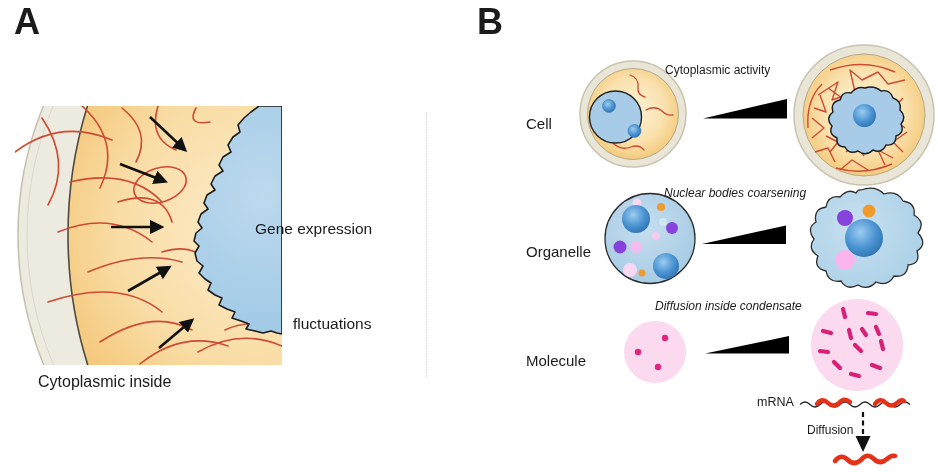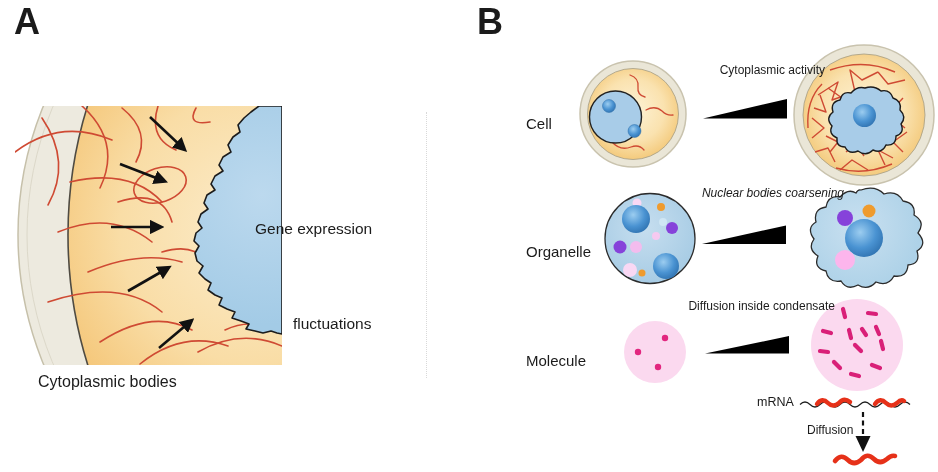--- a/index.html
+++ b/index.html
@@ -4,21 +4,21 @@
 <style>
   html,body{margin:0;padding:0;background:#fff;}
   #fig{
     position:relative;width:938px;height:472px;background:#fff;overflow:hidden;
     font-family:"Liberation Sans",sans-serif;color:#1b1b1b;
   }
   .abs{position:absolute;}
   .panel-letter{font-size:36px;font-weight:600;line-height:1;}
   .ann{font-size:15.5px;line-height:1.22;margin-left:9px;}
   .scale-label{font-size:15px;margin-top:12px;}
-  .grad-label{font-size:12px;text-align:right;}
+  .grad-label{font-size:12px;text-align:left;}
   .small-label{font-size:12px;}
   .divider{border-left:1px dotted #d9d9d9;width:0;}
   svg{display:block;overflow:visible;}
 </style>
 </head>
 <body>
 
 <div id="fig">
 
   <div class="abs panel-letter" style="left:14px;top:4px;">A</div>
@@ -82,21 +82,21 @@
         <line x1="128" y1="291" x2="168" y2="268" marker-end="url(#ah)"></line>
         <line x1="159" y1="348" x2="191" y2="321" marker-end="url(#ah)"></line>
       </g>
     </g>
   </svg>
 
   <div class="abs ann" style="left:246px;top:220px;">Gene expression</div>
   <div class="abs ann" style="left:284px;top:315px;">
     <div>fluctuations</div>
   </div>
-  <div class="abs" style="left:38px;top:373px;font-size:16px;">Cytoplasmic bodies</div>
+  <div class="abs" style="left:38px;top:373px;font-size:16px;">Cytoplasmic inside</div>
 
   <svg class="abs" style="left:470px;top:40px;" width="468" height="432" viewBox="470 40 468 432">
     <defs>
       <radialGradient id="cytoB1" gradientUnits="userSpaceOnUse" cx="633" cy="110" r="52">
         <stop offset="0" stop-color="#fdf2d6"></stop>
           <stop offset="0.6" stop-color="#fae2af"></stop>
           <stop offset="1" stop-color="#f3c776"></stop>
       </radialGradient>
       <radialGradient id="cytoB2" gradientUnits="userSpaceOnUse" cx="864" cy="112" r="68">
         <stop offset="0" stop-color="#fdf2d6"></stop>
@@ -221,18 +221,18 @@
       <path d="M835,461 q6,-8 13,-1 q6,6 13,0 q6,-8 13,-1 q6,6 13,0 q4,-4 8,-3" fill="none" stroke="#e63119" stroke-width="4.6" stroke-linecap="round"></path>
     </g>
   </svg>
 
   <div class="abs scale-label" style="left:526px;top:103px;">Cell</div>
   <div class="abs scale-label" style="left:526px;top:231px;">Organelle</div>
   <div class="abs scale-label" style="left:526px;top:340px;">Molecule</div>
 
   <div class="abs grad-label" style="left:665px;top:63px;width:160px;">Cytoplasmic activity</div>
   <div class="abs grad-label" style="left:664px;top:186px;width:180px;font-style:italic;">Nuclear bodies coarsening</div>
-  <div class="abs grad-label" style="left:655px;top:299px;width:180px;">Diffusion inside condensate</div>
+  <div class="abs grad-label" style="left:655px;top:299px;width:180px;font-style:italic;">Diffusion inside condensate</div>
 
   <div class="abs small-label" style="left:757px;top:395px;font-size:12.5px;">mRNA</div>
   <div class="abs small-label" style="left:807px;top:423px;">Diffusion</div>
 
 </div>
 
 </body></html>

